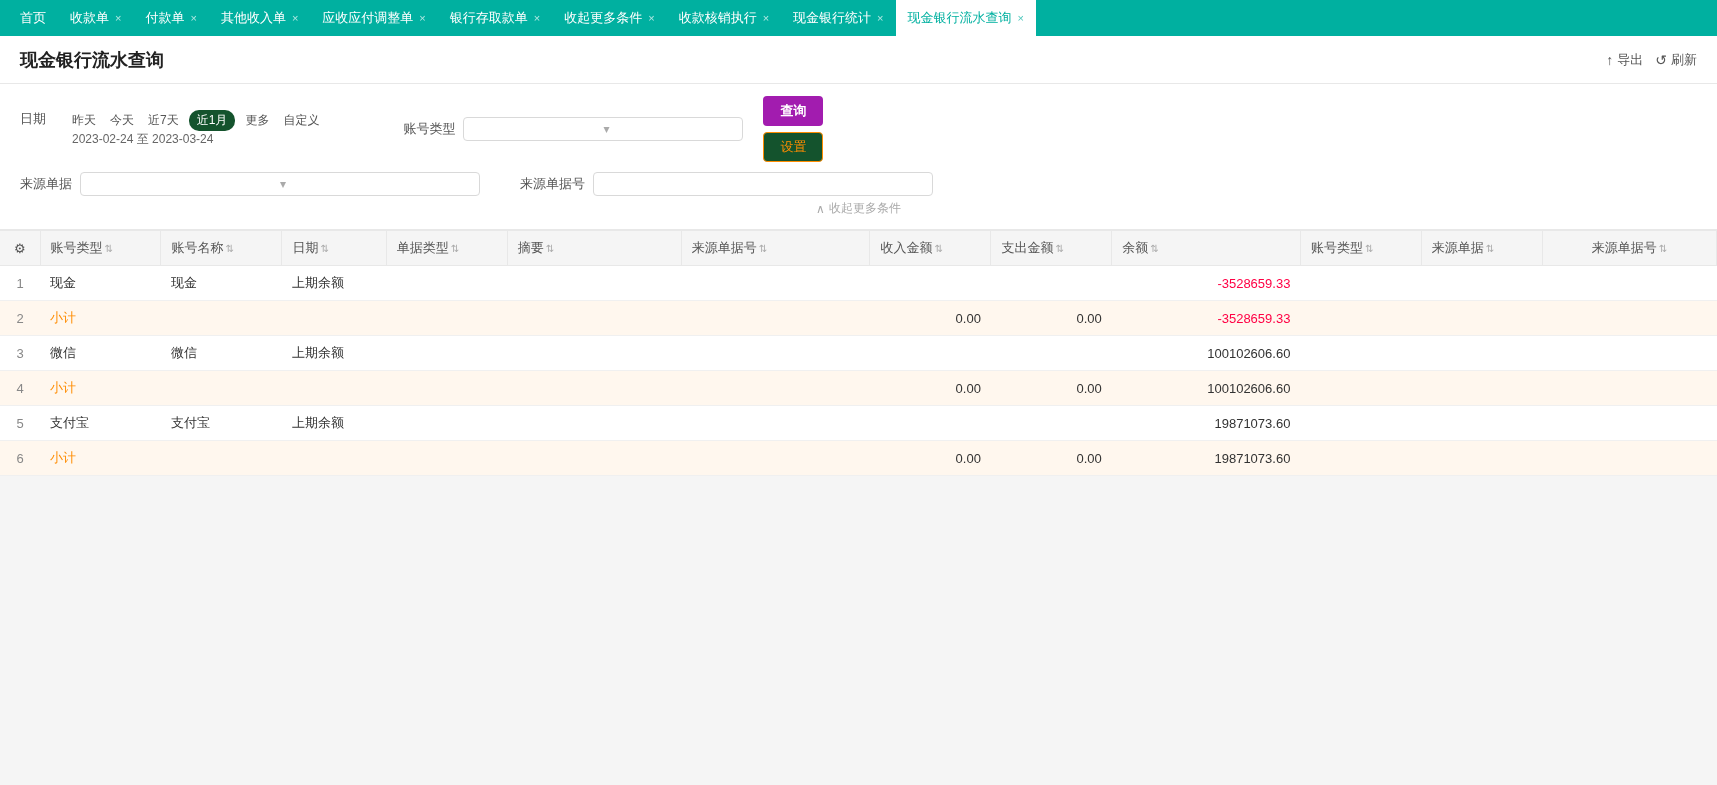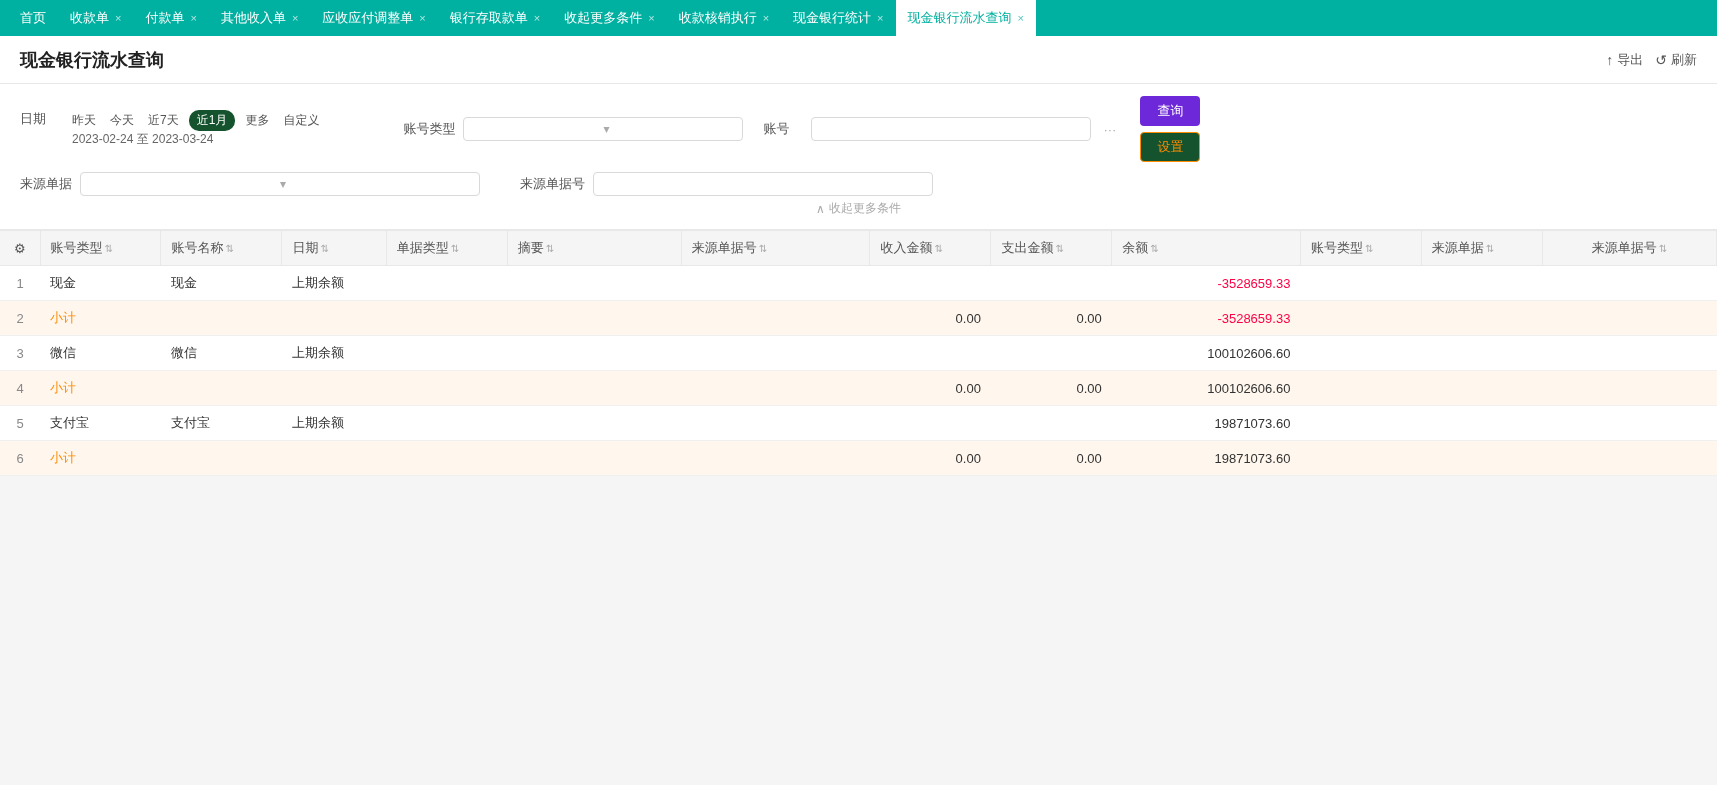--- a/index.html
+++ b/index.html
@@ -117,27 +117,28 @@
       min-width: 400px;
     }
     .filter-select span {
       flex: 1;
       color: #999;
       font-size: 12px;
     }
     .filter-select .arrow { color: #aaa; }
     .dots-btn { color: #aaa; cursor: pointer; padding: 0 4px; }
     .query-btn {
-      background: #6d28d9;
+      background: #a21caf;
       color: #fff;
       border: none;
       border-radius: 4px;
       padding: 6px 16px;
       cursor: pointer;
       font-size: 13px;
+      font-weight: bold;
     }
     .settings-btn {
       background: #14532d;
       color: #ff8c00;
       border: 1px solid #ff8c00;
       border-radius: 4px;
       padding: 5px 16px;
       cursor: pointer;
       font-size: 13px;
     }
@@ -265,27 +266,20 @@
     </div>
 
     <div style="display:flex;align-items:center;gap:8px;margin-left:60px;">
       <span class="filter-label">账号类型</span>
       <div class="filter-select" style="min-width:280px;">
         <span>&nbsp;</span>
         <span class="arrow">▾</span>
       </div>
     </div>
 
-    <div style="display:flex;align-items:center;gap:8px;">
-      <span class="filter-label">账号</span>
-      <div class="filter-select" style="min-width:280px;">
-        <span>&nbsp;</span>
-      </div>
-      <span class="dots-btn">···</span>
-    </div>
 
     <div style="display:flex;flex-direction:column;gap:6px;">
       <button class="query-btn">查询</button>
       <button class="settings-btn">设置</button>
     </div>
   </div>
 
   <div class="filter-row" style="margin-bottom:4px;">
     <div style="display:flex;align-items:center;gap:8px;">
       <span class="filter-label">来源单据</span>

